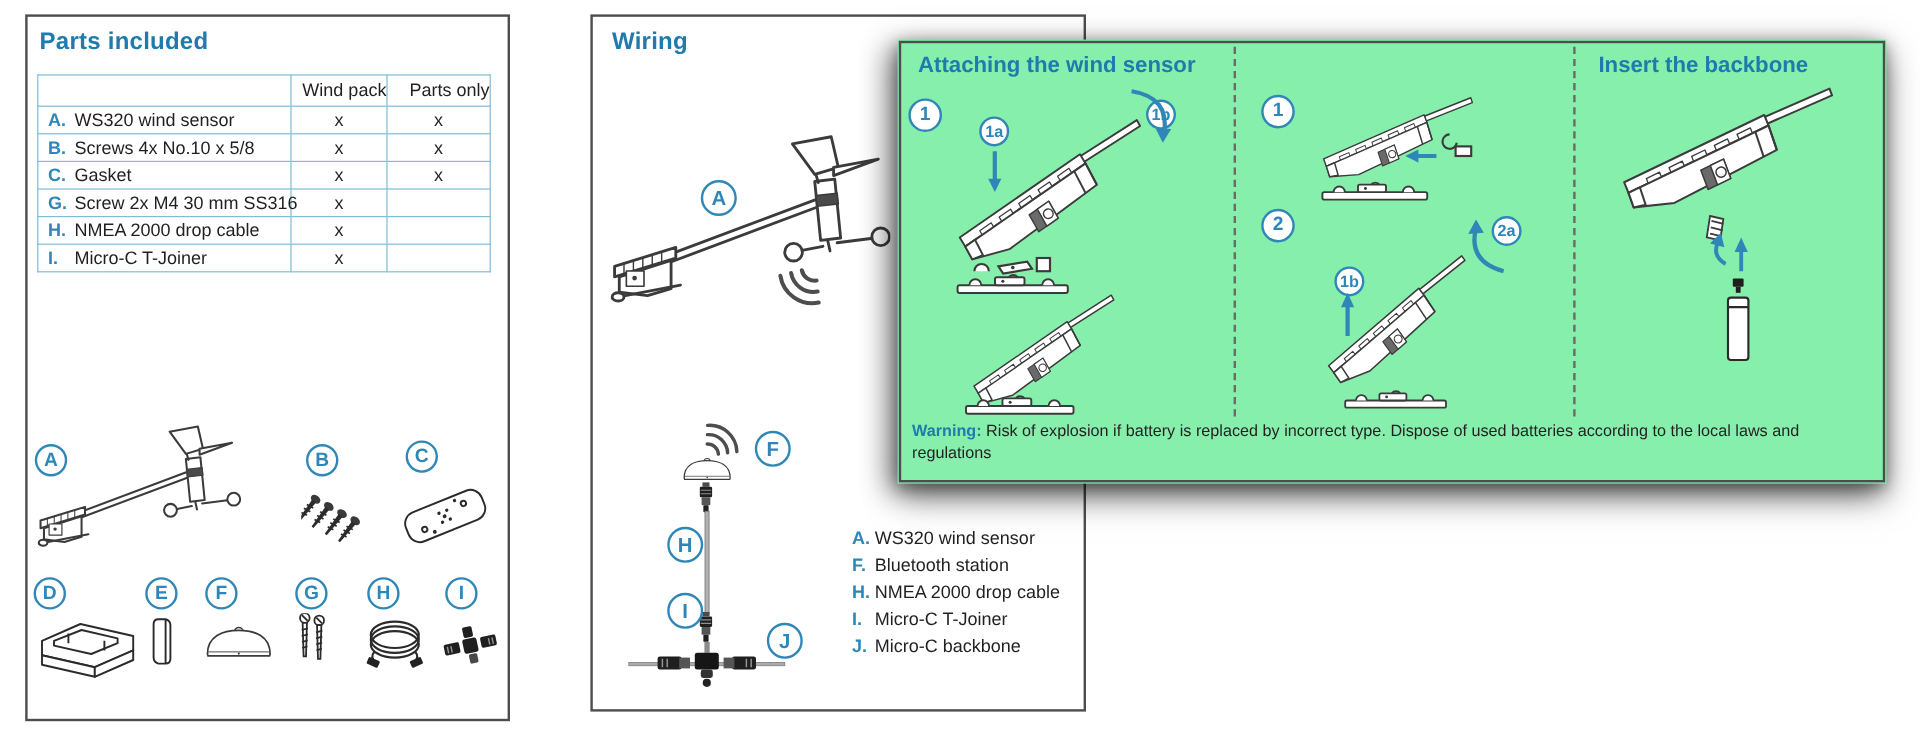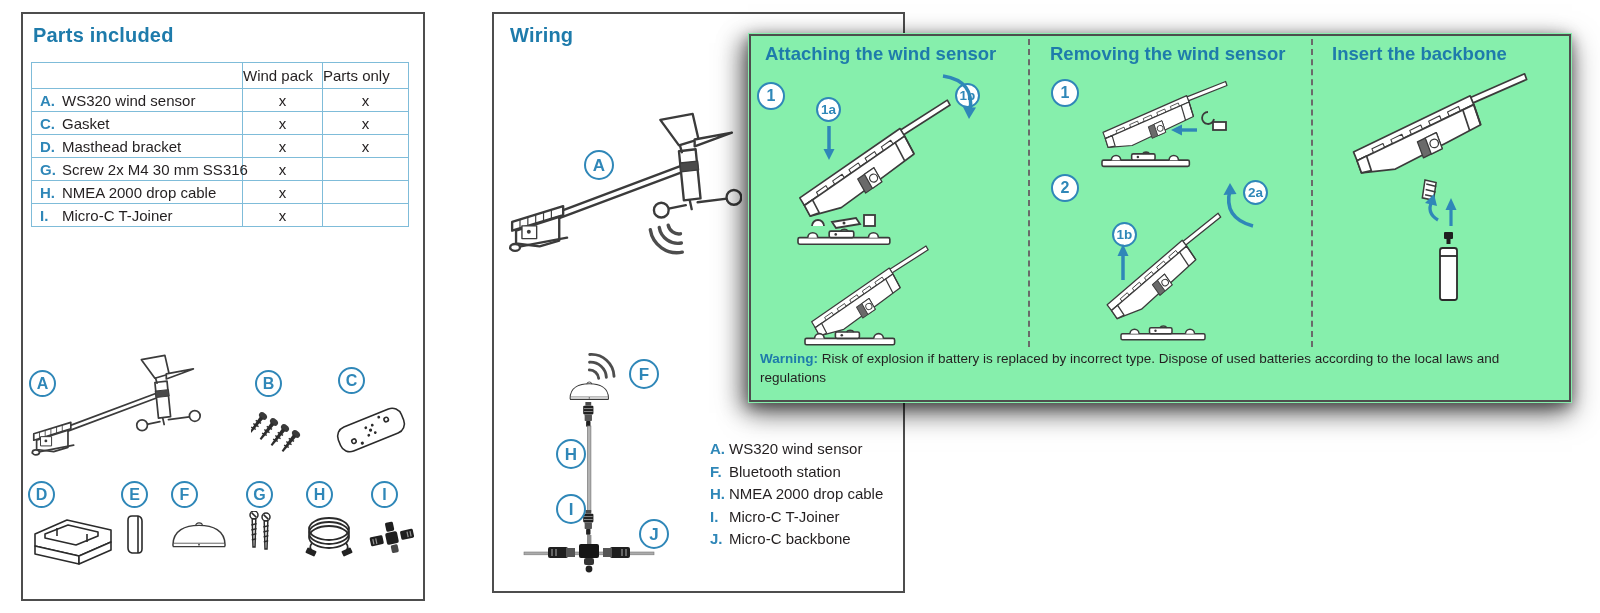--- a/index.html
+++ b/index.html
@@ -18,21 +18,21 @@
     position:absolute;
   }
   #overlay-inner { position:relative; width:100%; height:100%; border:2px solid #4d4d4d; box-sizing:border-box; }
   .panel-title { position:absolute; color:#1e7bab; font-weight:bold; font-size:20px; letter-spacing:.2px; }
   .sec-title   { position:absolute; top:7px; color:#1e7bab; font-weight:bold; font-size:18.5px; white-space:nowrap; }
   .abs { position:absolute; }
 
   
   #parts-table { position:absolute; left:8px; top:48px; width:377px; border-collapse:collapse; table-layout:fixed; }
   #parts-table td { border:1.5px solid #7fbcd9; font-size:15px; height:22px; padding:0; vertical-align:middle; }
-  #parts-table tr.hdr td { height:25px; text-align:left; }
+  #parts-table tr.hdr td { height:25px; text-align:right; }
   #parts-table td.name { text-align:left; padding-left:8px; white-space:nowrap; }
   #parts-table td.mark { text-align:center; }
   .blue-letter { color:#2f87b8; font-weight:bold; display:inline-block; min-width:22px; }
 
   
   .circ {
     position:absolute; box-sizing:border-box; border:2.5px solid #2f87b8; border-radius:50%;
     background:#fff; color:#2f87b8; font-weight:bold; text-align:center;
     display:flex; align-items:center; justify-content:center; line-height:1;
   }
@@ -151,26 +151,26 @@
       <td></td>
       <td>Wind pack</td>
       <td>Parts only</td>
     </tr>
     <tr>
           <td class="name"><span class="blue-letter">A.</span><span>WS320 wind sensor</span></td>
           <td class="mark">x</td>
           <td class="mark">x</td>
         </tr>
     <tr>
+          <td class="name"><span class="blue-letter">B.</span><span>Screws 4x No.10 x 5/8</span></td>
+          <td class="mark">x</td>
+          <td class="mark">x</td>
+        </tr>
+    <tr>
           <td class="name"><span class="blue-letter">C.</span><span>Gasket</span></td>
-          <td class="mark">x</td>
-          <td class="mark">x</td>
-        </tr>
-    <tr>
-          <td class="name"><span class="blue-letter">D.</span><span>Masthead bracket</span></td>
           <td class="mark">x</td>
           <td class="mark">x</td>
         </tr>
     <tr>
           <td class="name"><span class="blue-letter">G.</span><span>Screw 2x M4 30 mm SS316</span></td>
           <td class="mark">x</td>
           <td class="mark"></td>
         </tr>
     <tr>
           <td class="name"><span class="blue-letter">H.</span><span>NMEA 2000 drop cable</span></td>
@@ -408,21 +408,20 @@
         <circle cx="60" cy="127" r="1.5" fill="#3b3b3b" stroke="none"></circle>
       </g>
       <use href="#g-plate" transform="translate(14,131) scale(0.82)"></use>
     </svg>
 
     <svg class="abs" style="left:48px;top:206px" width="168" height="104" viewBox="0 0 168 104">
       <use href="#g-unit" transform="translate(2,52) rotate(-21) scale(0.62)"></use>
       <use href="#g-plate" transform="translate(6,86) scale(0.8)"></use>
     </svg>
 
-    <div class="sec-title" style="left:299px">Removing the wind sensor</div>
     <div class="circ c28 abs" style="left:300px;top:43px">1</div>
     <div class="circ c28 abs" style="left:300px;top:138px">2</div>
     <div class="circ c25 abs" style="left:492px;top:144px">2a</div>
     <div class="circ c25 abs" style="left:361px;top:186px">1b</div>
 
     <svg class="abs" style="left:345px;top:24px" width="152" height="118" viewBox="0 0 152 118">
       <use href="#g-unit" transform="translate(2,44) rotate(-10) scale(0.6)"></use>
       <use href="#g-plate" transform="translate(6,90) scale(0.78)"></use>
       <g stroke="#3b3b3b" stroke-width="1.8" fill="none">
         <path d="M112,52 a6,6 0 1 0 6,7"></path>

